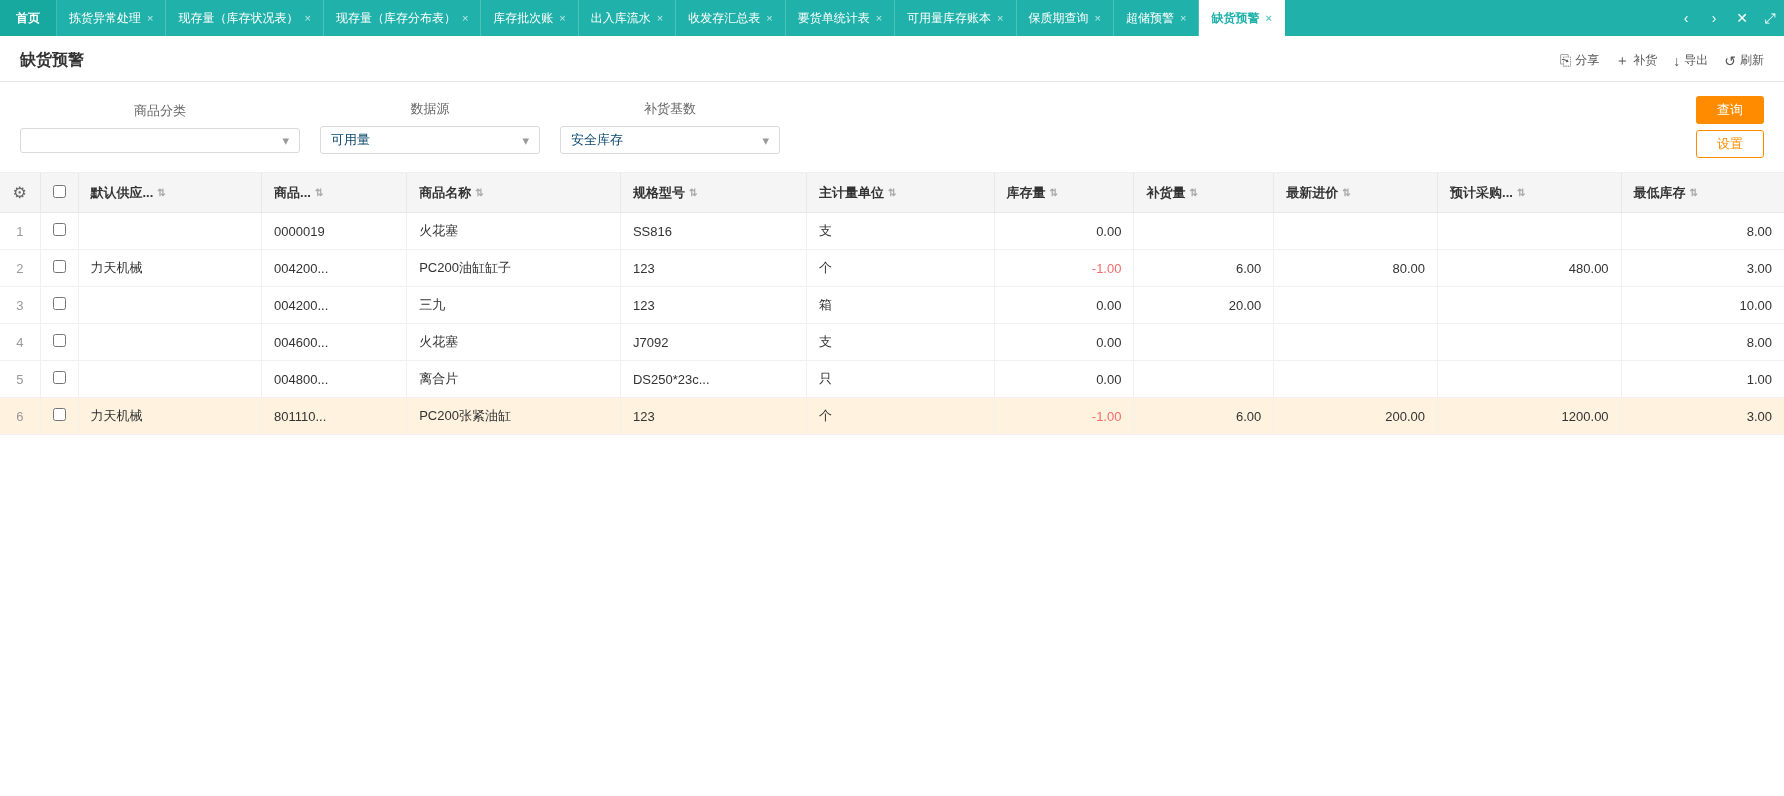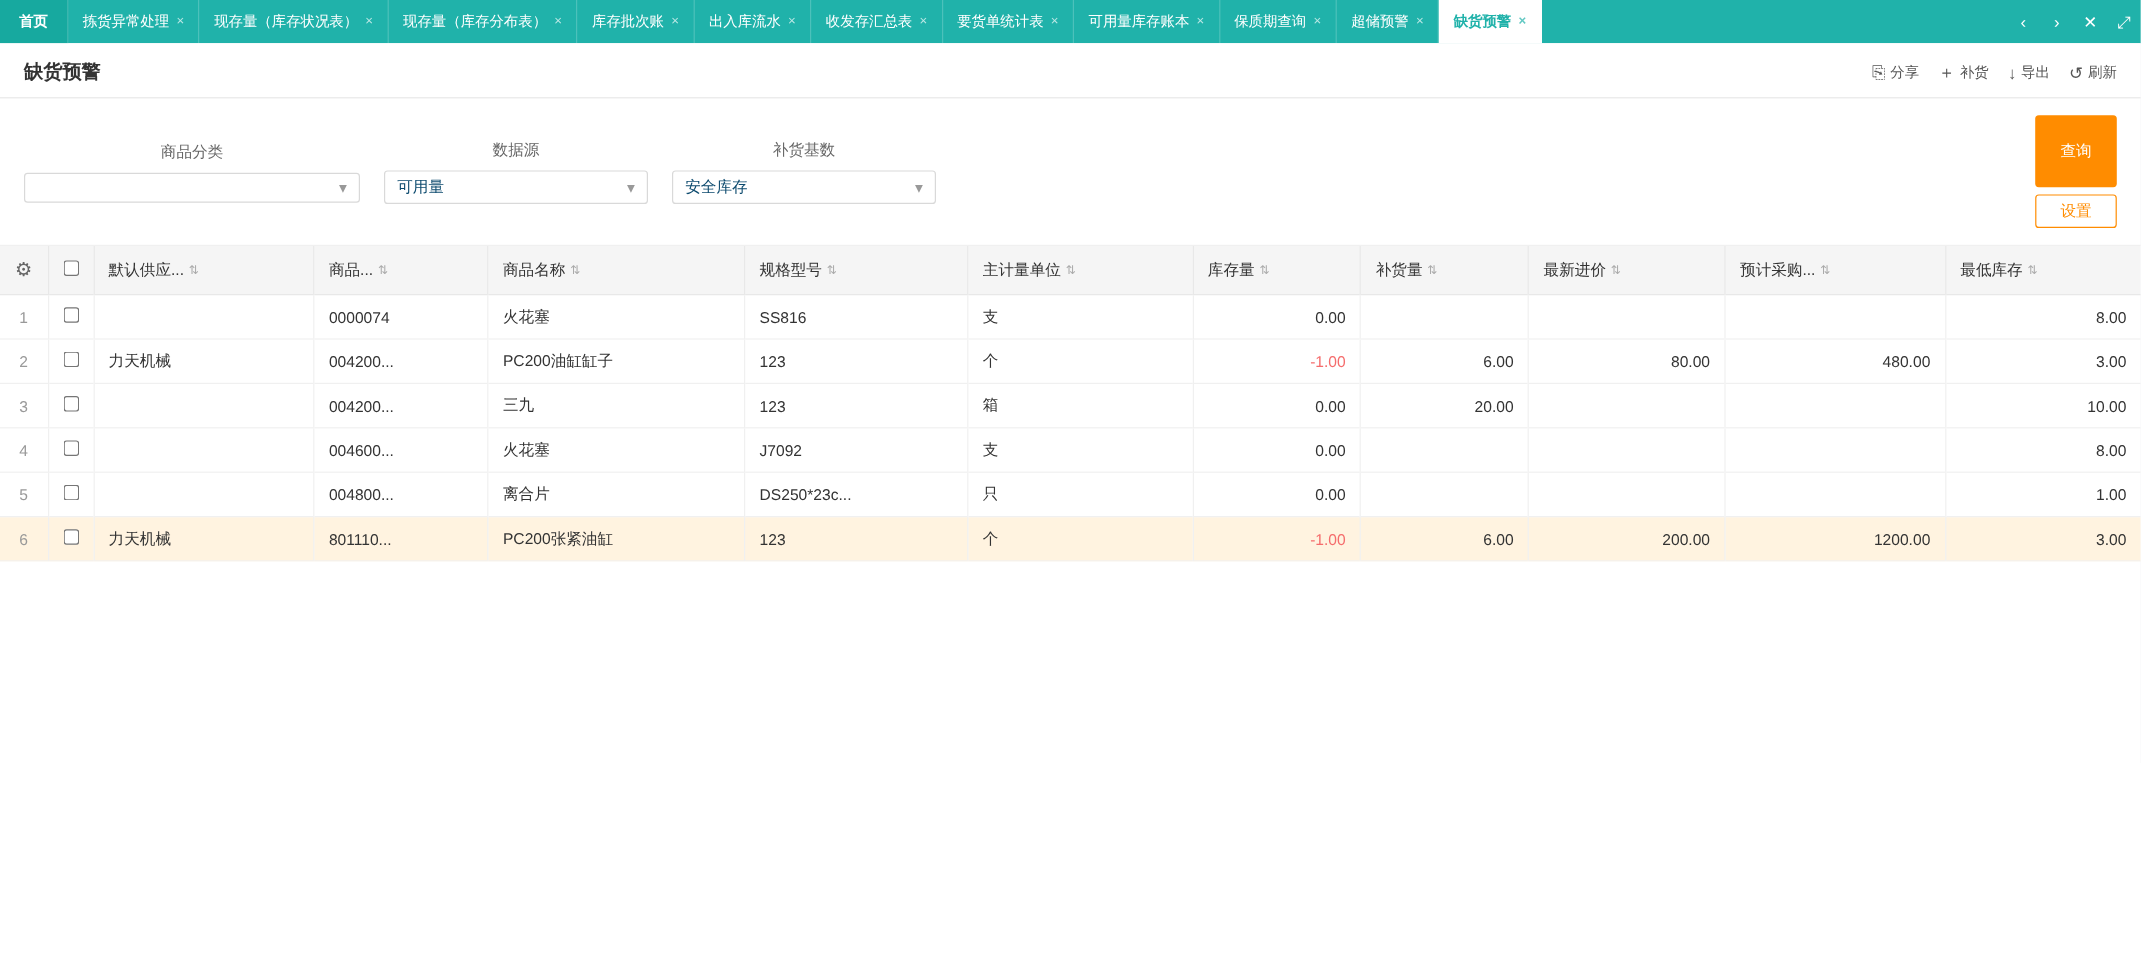--- a/index.html
+++ b/index.html
@@ -135,21 +135,21 @@
       margin-left: auto;
       display: flex;
       flex-direction: column;
       gap: 6px;
     }
     .btn-query {
       background: #ff8c00;
       color: #fff;
       border: none;
       border-radius: 3px;
-      padding: 21px 20px;
+      padding: 5px 20px;
       cursor: pointer;
       font-size: 13px;
       font-family: inherit;
     }
     .btn-settings {
       background: #fff;
       color: #ff8c00;
       border: 1px solid #ff8c00;
       border-radius: 3px;
       padding: 4px 20px;
@@ -178,20 +178,21 @@
       font-weight: normal;
       color: #333;
       border-right: 1px solid #e8e8e8;
       white-space: nowrap;
     }
     thead th:last-child { border-right: none; }
     thead th .th-inner {
       display: flex;
       align-items: center;
       gap: 4px;
+      font-weight: bold;
     }
     thead th .sort-icon {
       color: #aaa;
       font-size: 10px;
     }
     tbody tr {
       border-bottom: 1px solid #f0f0f0;
     }
     tbody tr.highlighted { background: #fff3e0; }
     tbody td {
@@ -405,21 +406,21 @@
               <span class="sort-icon">⇅</span>
             </div>
           </th>
         </tr>
       </thead>
       <tbody id="table-body">
       <tr>
             <td class="row-index">1</td>
             <td class="td-center"><input type="checkbox" style=""></td>
             <td></td>
-            <td>0000074</td>
+            <td>0000019</td>
             <td>火花塞</td>
             <td>SS816</td>
             <td>支</td>
             <td class="td-num">0.00</td>
             <td class="td-num"></td>
             <td class="td-num"></td>
             <td class="td-num"></td>
             <td class="td-num">8.00</td>
           </tr>
           <tr>

